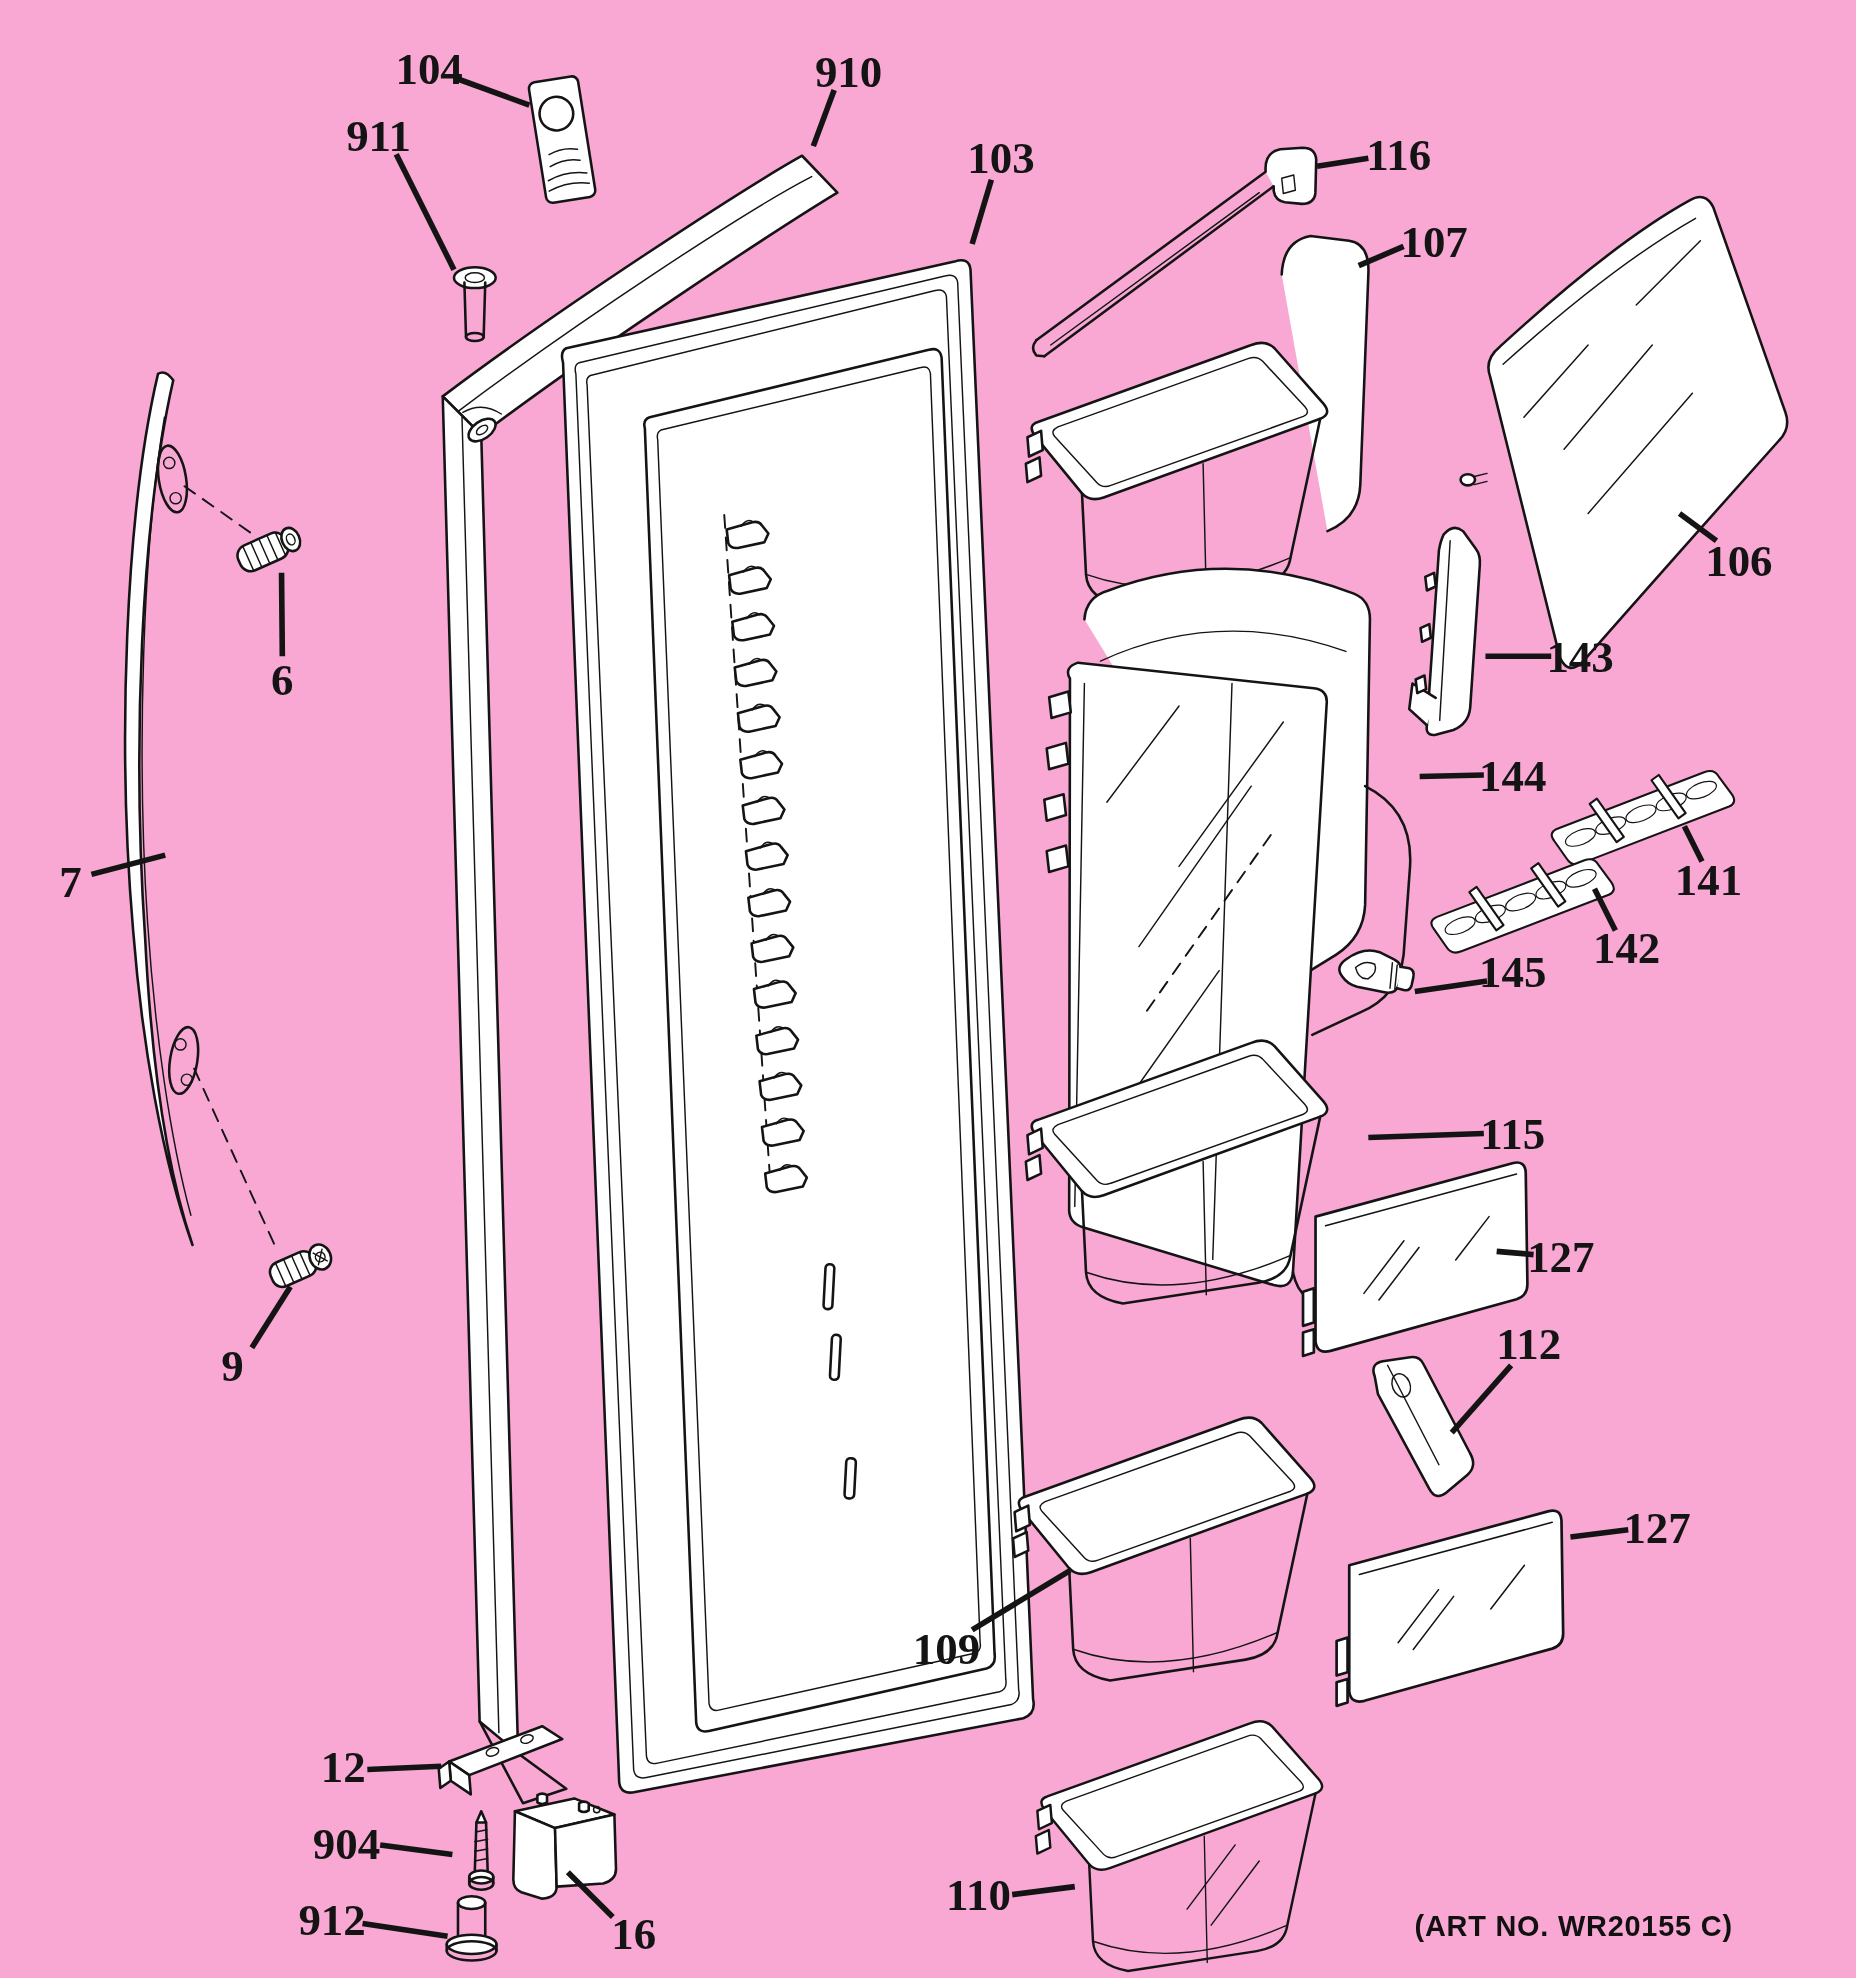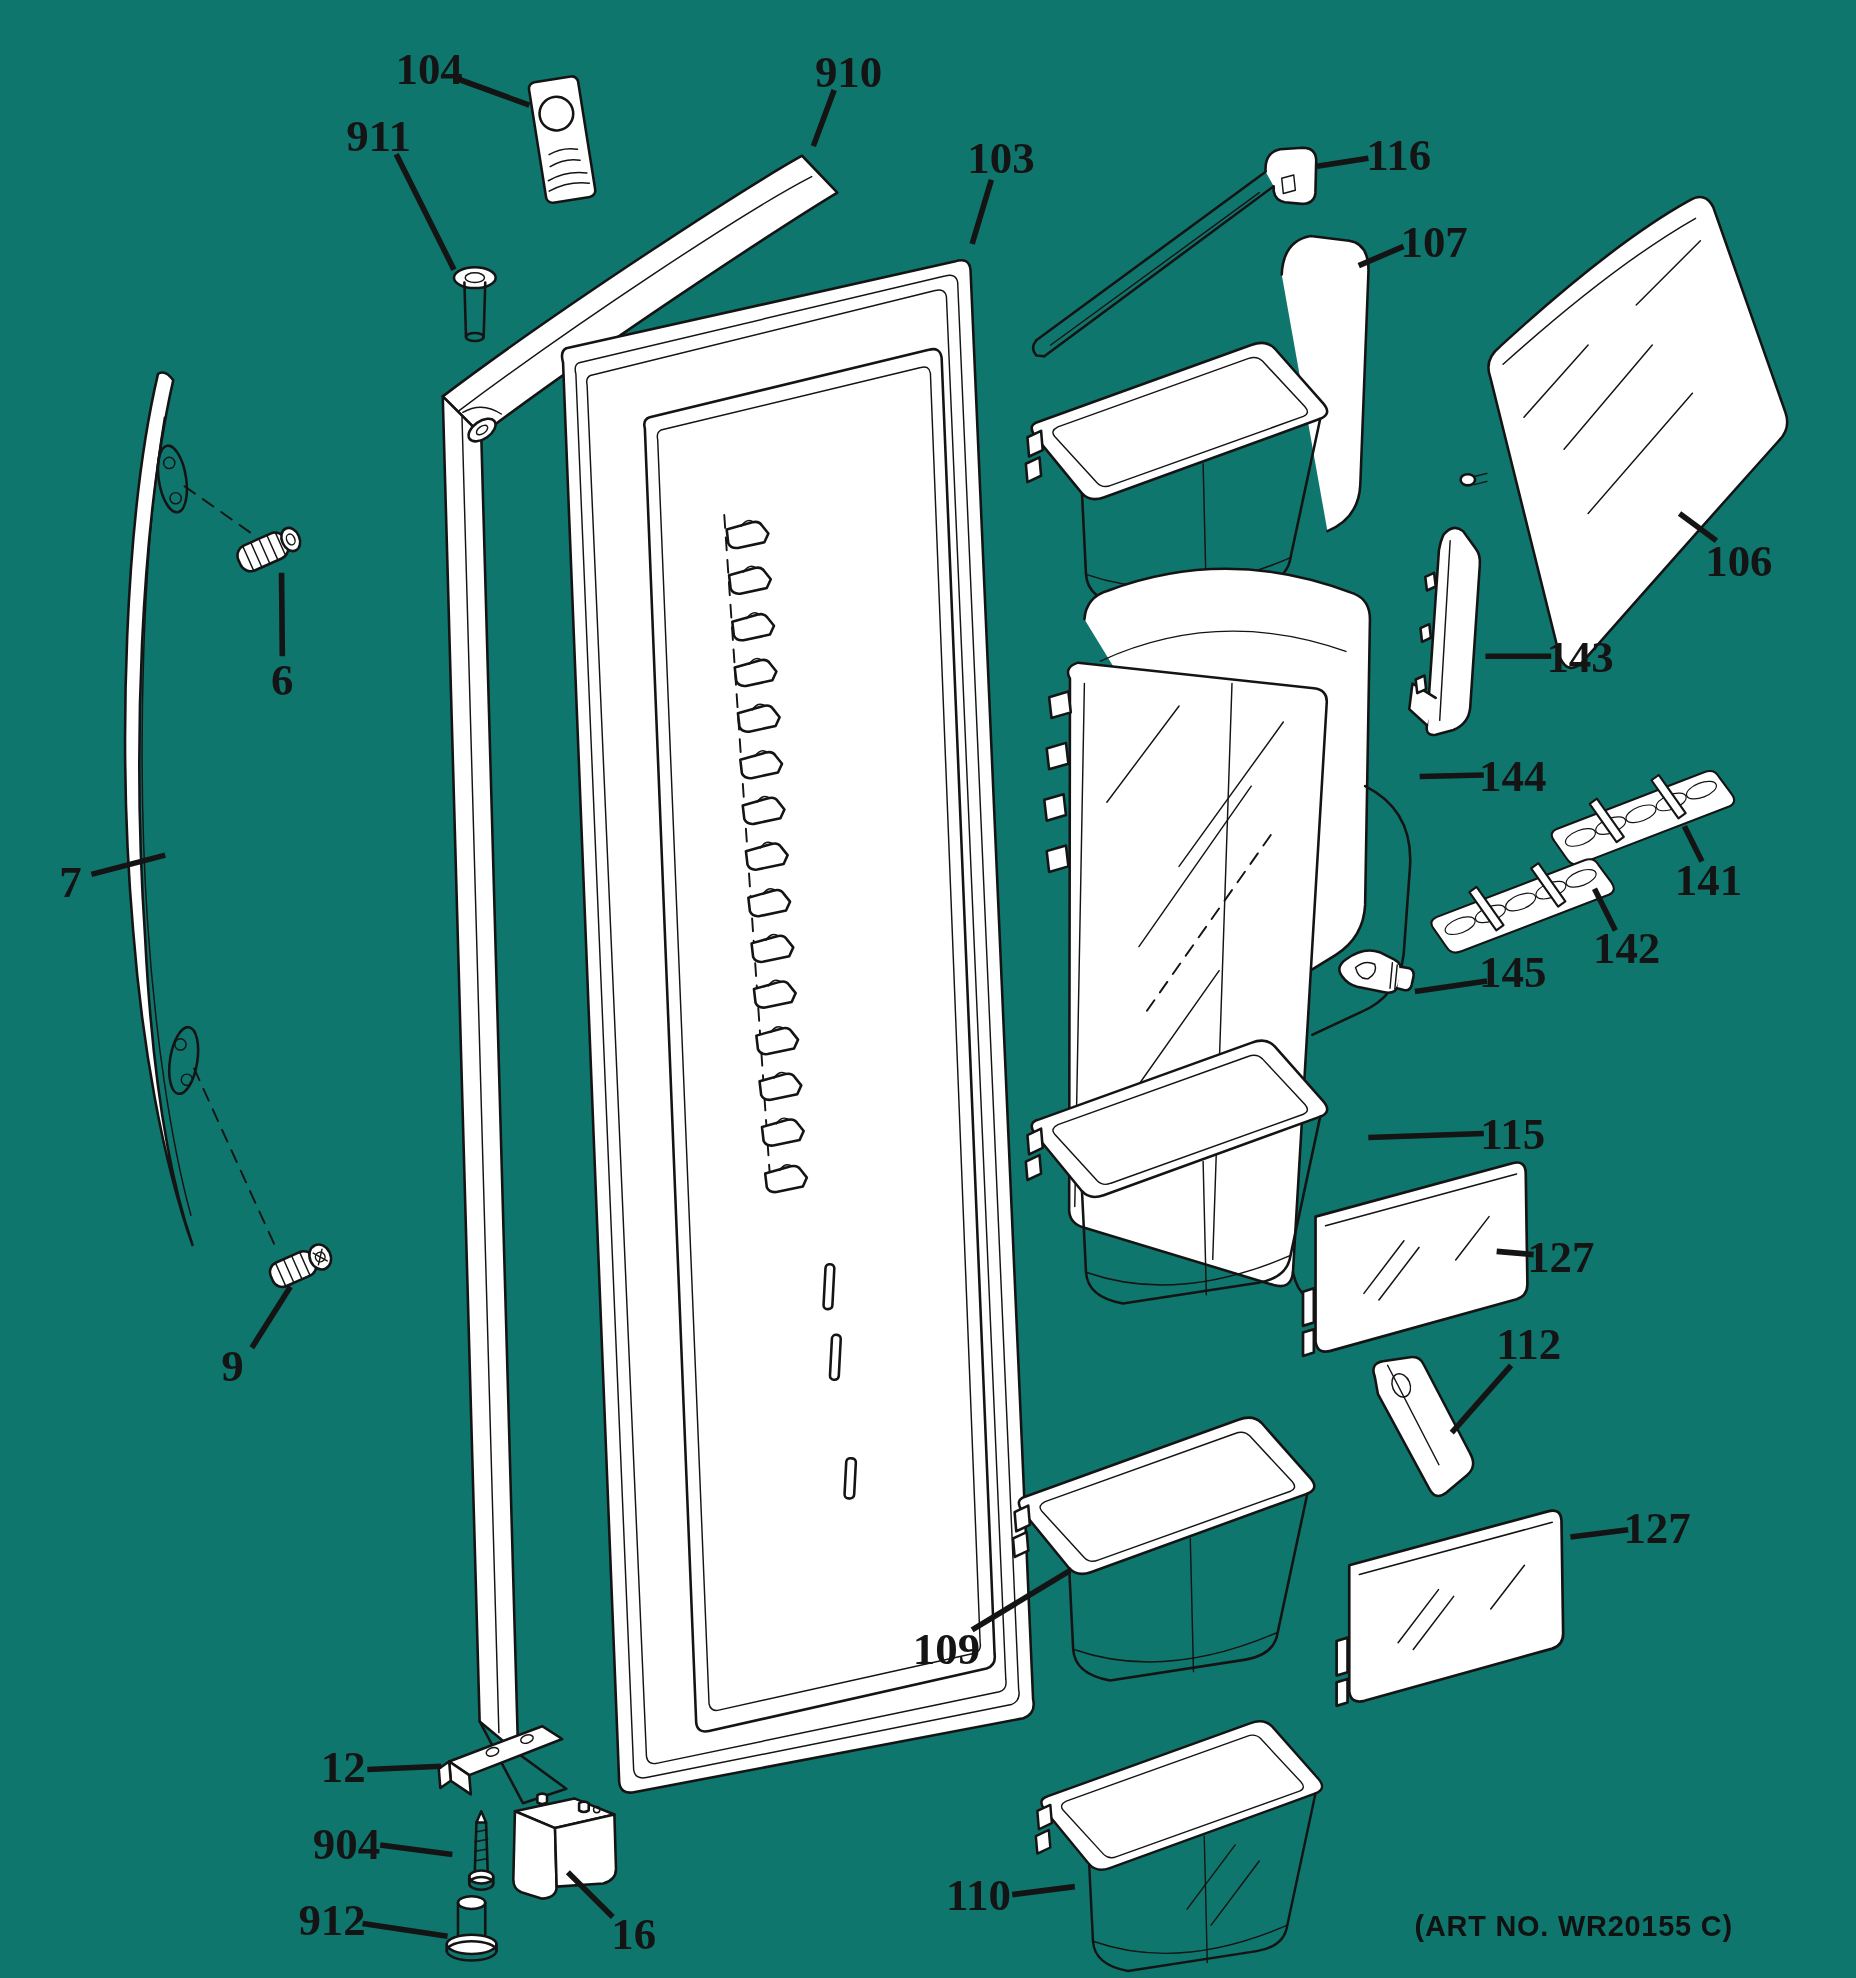--- a/index.html
+++ b/index.html
@@ -1,16 +1,16 @@
 <!DOCTYPE html>
 <html style="font-size:13px"><head>
 <meta charset="utf-8">
 <style>
   html,body{margin:0;padding:0;background:#ffffff;}
-  .stage{position:relative;width:1856px;height:1979px;background:#0f766e;overflow:hidden;}
+  .stage{position:relative;width:1856px;height:1979px;background:#f9a8d4;overflow:hidden;}
   svg{position:absolute;left:0;top:0;}
   .ln{fill:none;stroke:#141414;stroke-width:3.2;stroke-linecap:round;stroke-linejoin:round;}
   .thin{stroke-width:1.8;}
   .wfill{fill:#ffffff;}
   .leader{stroke:#141414;stroke-width:7;stroke-linecap:butt;fill:none;}
   .dash{stroke-dasharray:16 12;stroke-width:2.4;}
   .callout{font-family:"Liberation Serif",serif;font-weight:bold;font-size:56px;fill:#141414;stroke:none;text-anchor:middle;}
   .artno{font-family:"Liberation Sans",sans-serif;font-weight:bold;font-size:36px;fill:#111111;stroke:none;text-anchor:middle;letter-spacing:1px;}
 </style>
 </head>

